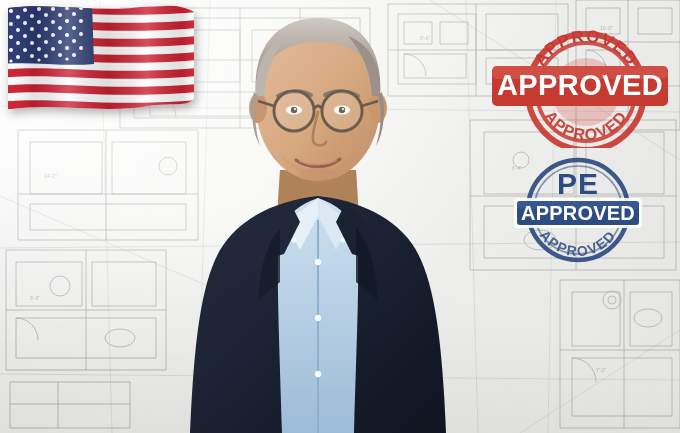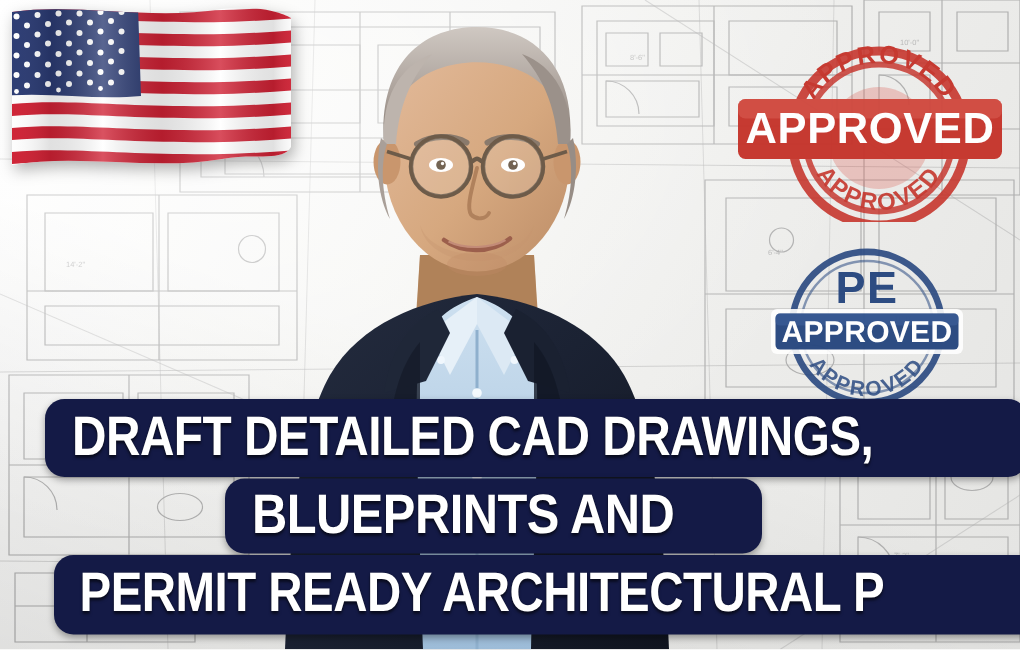--- a/index.html
+++ b/index.html
@@ -63,21 +63,21 @@
   .stamp {
     position: absolute;
   }
   .stamp svg { width: 100%; height: 100%; display: block; }
   .stamp-approved-red {
     left: 492px; top: 16px;
     width: 188px; height: 132px;
     opacity: .96;
   }
   .stamp-pe-blue {
-    left: 510px; top: 160px;
+    left: 510px; top: 152px;
     width: 136px; height: 115px;
     opacity: .97;
   }
 
   
   .headline {
     position: absolute;
     left: 0; top: 266px;
     width: 680px;
     display: flex;
@@ -494,25 +494,14 @@
 
       <g>
         <rect x="4" y="46" width="128" height="30" rx="4" fill="#ffffff" opacity=".9"></rect>
         <rect x="7" y="49" width="122" height="24" rx="3" fill="#27477f"></rect>
         <rect x="7" y="49" width="122" height="8" rx="3" fill="#3a5d99" opacity=".6"></rect>
         <text x="68" y="68" text-anchor="middle" font-family="Liberation Sans, sans-serif" font-size="20" font-weight="700" fill="#ffffff" letter-spacing="0.2">APPROVED</text>
       </g>
     </svg>
   </div>
 
-  <div class="headline">
-    <div class="band band1">
-      <span class="band-inner txt c1">DRAFT DETAILED CAD DRAWINGS,</span>
-    </div>
-    <div class="band band2">
-      <span class="band-inner txt c2">BLUEPRINTS AND</span>
-    </div>
-    <div class="band band3">
-      <span class="band-inner txt c3">PERMIT READY ARCHITECTURAL P</span>
-    </div>
-  </div>
 
 </div>
 
 </body></html>

